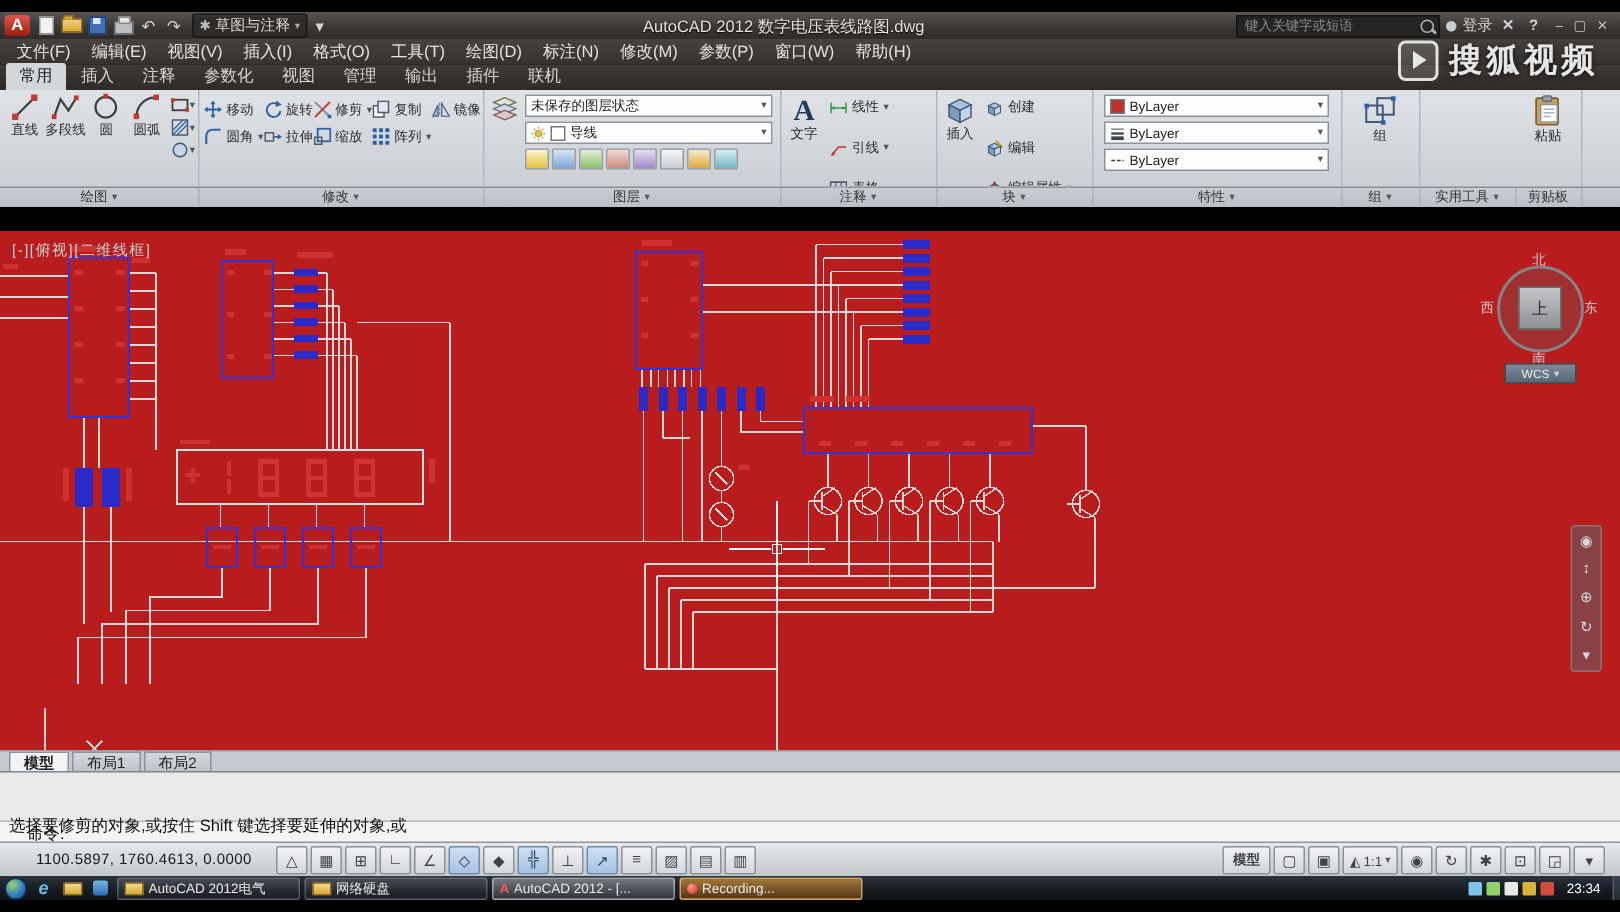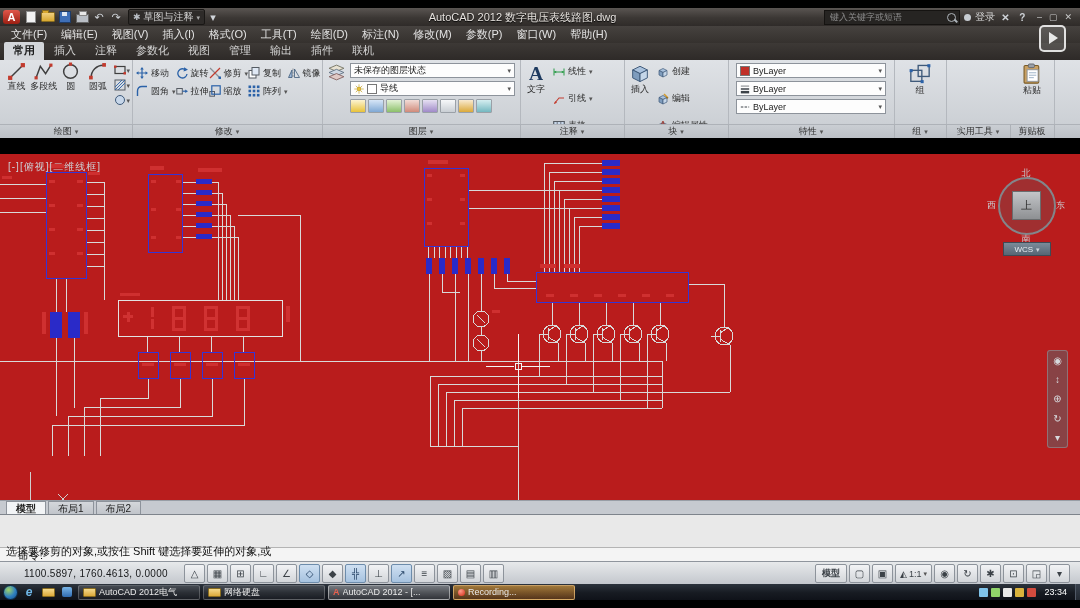--- a/index.html
+++ b/index.html
@@ -46,21 +46,21 @@
   
   #sohu{position:absolute;right:14px;top:25px;display:flex;align-items:center;gap:7px;z-index:40;opacity:.93}
   .sohu-logo{width:23px;height:23px;border:2px solid rgba(255,255,255,.9);border-radius:5px;position:relative;background:rgba(255,255,255,.14)}
   .sohu-logo::after{content:"";position:absolute;left:8px;top:5px;border-left:9px solid rgba(255,255,255,.95);
                     border-top:6px solid transparent;border-bottom:6px solid transparent}
   .wm-text{color:rgba(255,255,255,.95);font-size:22px;font-weight:bold;letter-spacing:3px;text-shadow:0 1px 4px rgba(0,0,0,.8)}
   
   #ribbontabs{position:absolute;left:0;top:43px;width:1080px;height:17px;background:linear-gradient(#3d3936,#2e2a28);
               display:flex;align-items:flex-end;padding-left:4px;font-size:11px;color:#d5d5d5}
   .rtab{padding:1px 9px 2px;margin-right:1px;white-space:nowrap}
-  .rtab.active{background:#d3d6da;color:#1c1c1c;border-radius:2px 2px 0 0;font-weight:bold}
+  .rtab.active{background:#d3d6da;color:#1c1c1c;border-radius:2px 2px 0 0;font-weight:normal}
   
   #ribbon{position:absolute;left:0;top:60px;width:1080px;height:64px;background:linear-gradient(#dfe2e6,#ccd0d5)}
   .panel{position:absolute;top:0;height:64px;border-right:1px solid #b4b8be}
   #pfoots{position:absolute;left:0;top:124px;width:1080px;height:13px;background:linear-gradient(#caced3,#bcc0c6);
           border-top:1px solid #aeb2b8;font-size:9px;color:#333}
   .pfoot{position:absolute;top:0;height:13px;border-right:1px solid #adb1b7;display:flex;align-items:center;justify-content:center;gap:3px}
   .bigtool{display:inline-flex;flex-direction:column;align-items:center;justify-content:flex-start;
            width:30px;font-size:9px;color:#2d2d2d;gap:1px;text-align:center;line-height:1.05}
   .lbl{display:block}
   .mgrid{display:grid;grid-template-columns:repeat(5,1fr);grid-auto-rows:18px;padding:4px 4px 0 4px;align-items:center}
@@ -349,20 +349,21 @@
     <span class="mi">绘图(D)</span>
     <span class="mi">标注(N)</span>
     <span class="mi">修改(M)</span>
     <span class="mi">参数(P)</span>
     <span class="mi">窗口(W)</span>
     <span class="mi">帮助(H)</span>
   </div>
 
   <div id="sohu">
     <span class="sohu-logo"></span>
+    <span class="wm-text">搜狐视频</span>
   </div>
 
   <div id="ribbontabs">
     <span class="rtab active">常用</span>
     <span class="rtab">插入</span>
     <span class="rtab">注释</span>
     <span class="rtab">参数化</span>
     <span class="rtab">视图</span>
     <span class="rtab">管理</span>
     <span class="rtab">输出</span>

